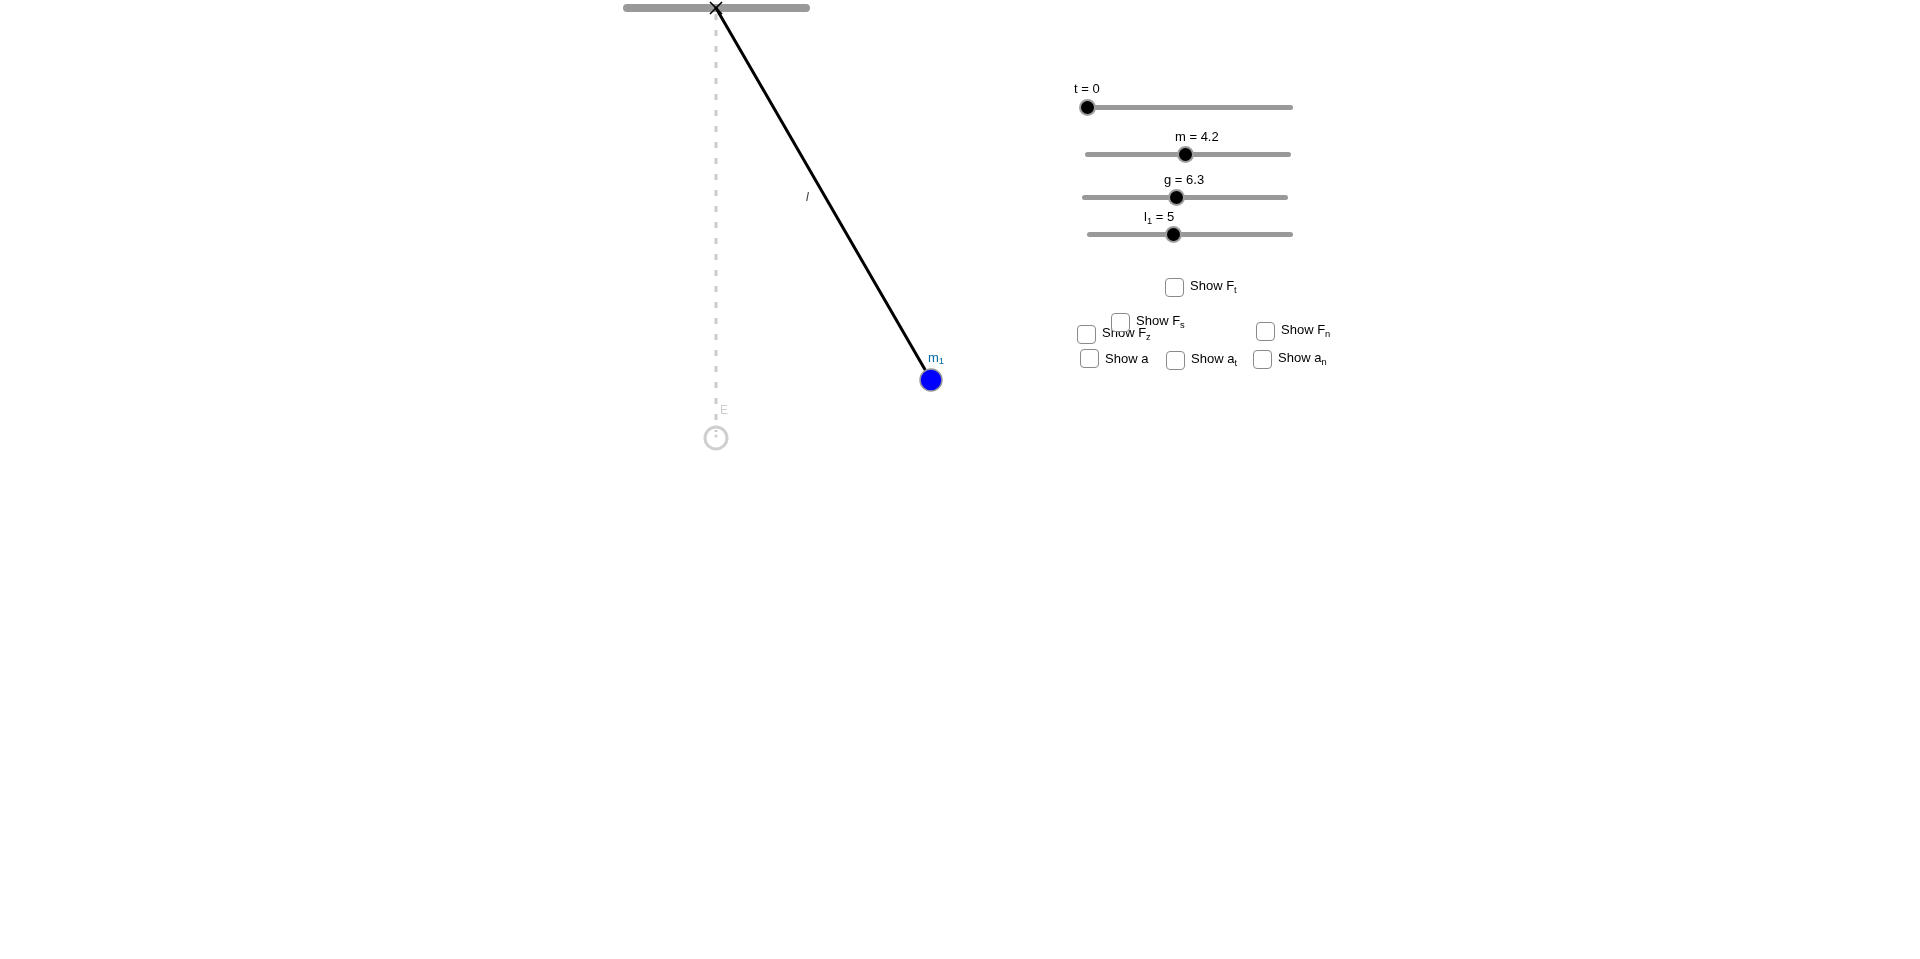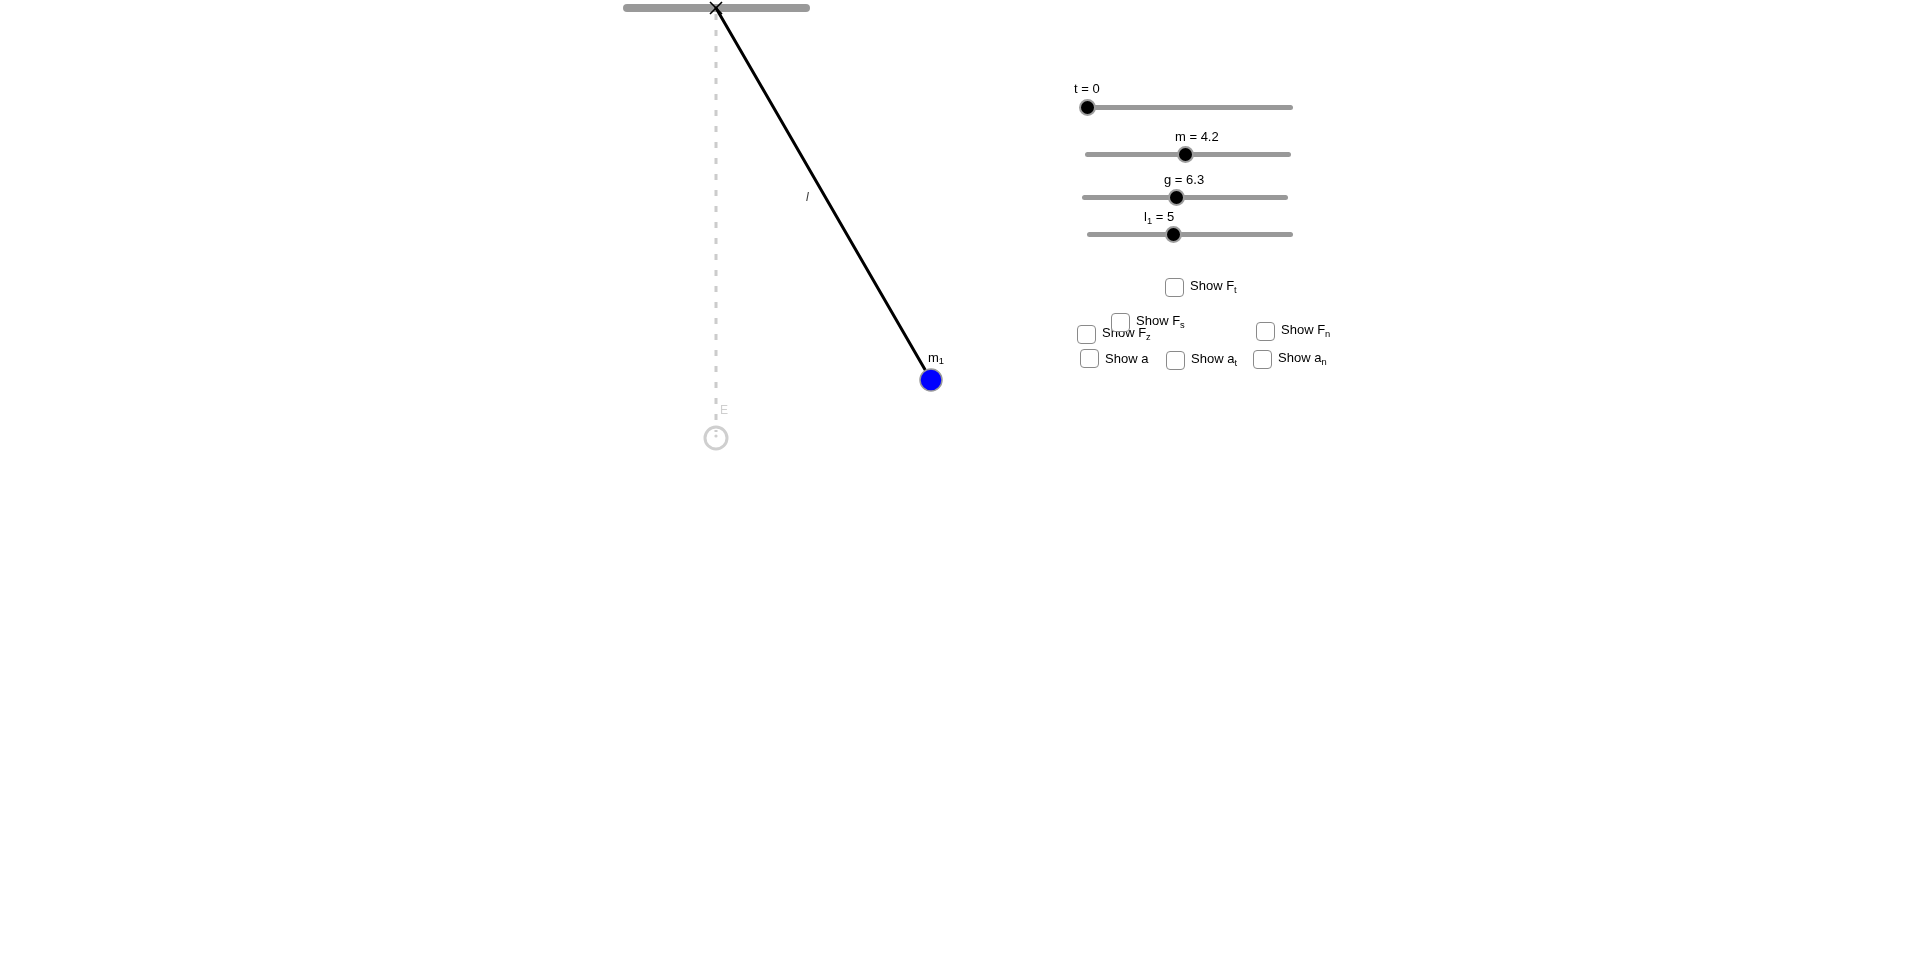--- a/index.html
+++ b/index.html
@@ -37,21 +37,21 @@
     white-space: nowrap;
     user-select: none;
   }
   .label-rod {
     font-size: 12px;
     color: #3a3a3a;
     font-style: italic;
   }
   .label-mass {
     font-size: 13px;
-    color: #000000;
+    color: #0369a1;
   }
   .label-eq {
     font-size: 12px;
     color: #cfcfcf;
   }
   .sim-label sub {
     font-size: 0.72em;
     vertical-align: -0.25em;
   }
 

